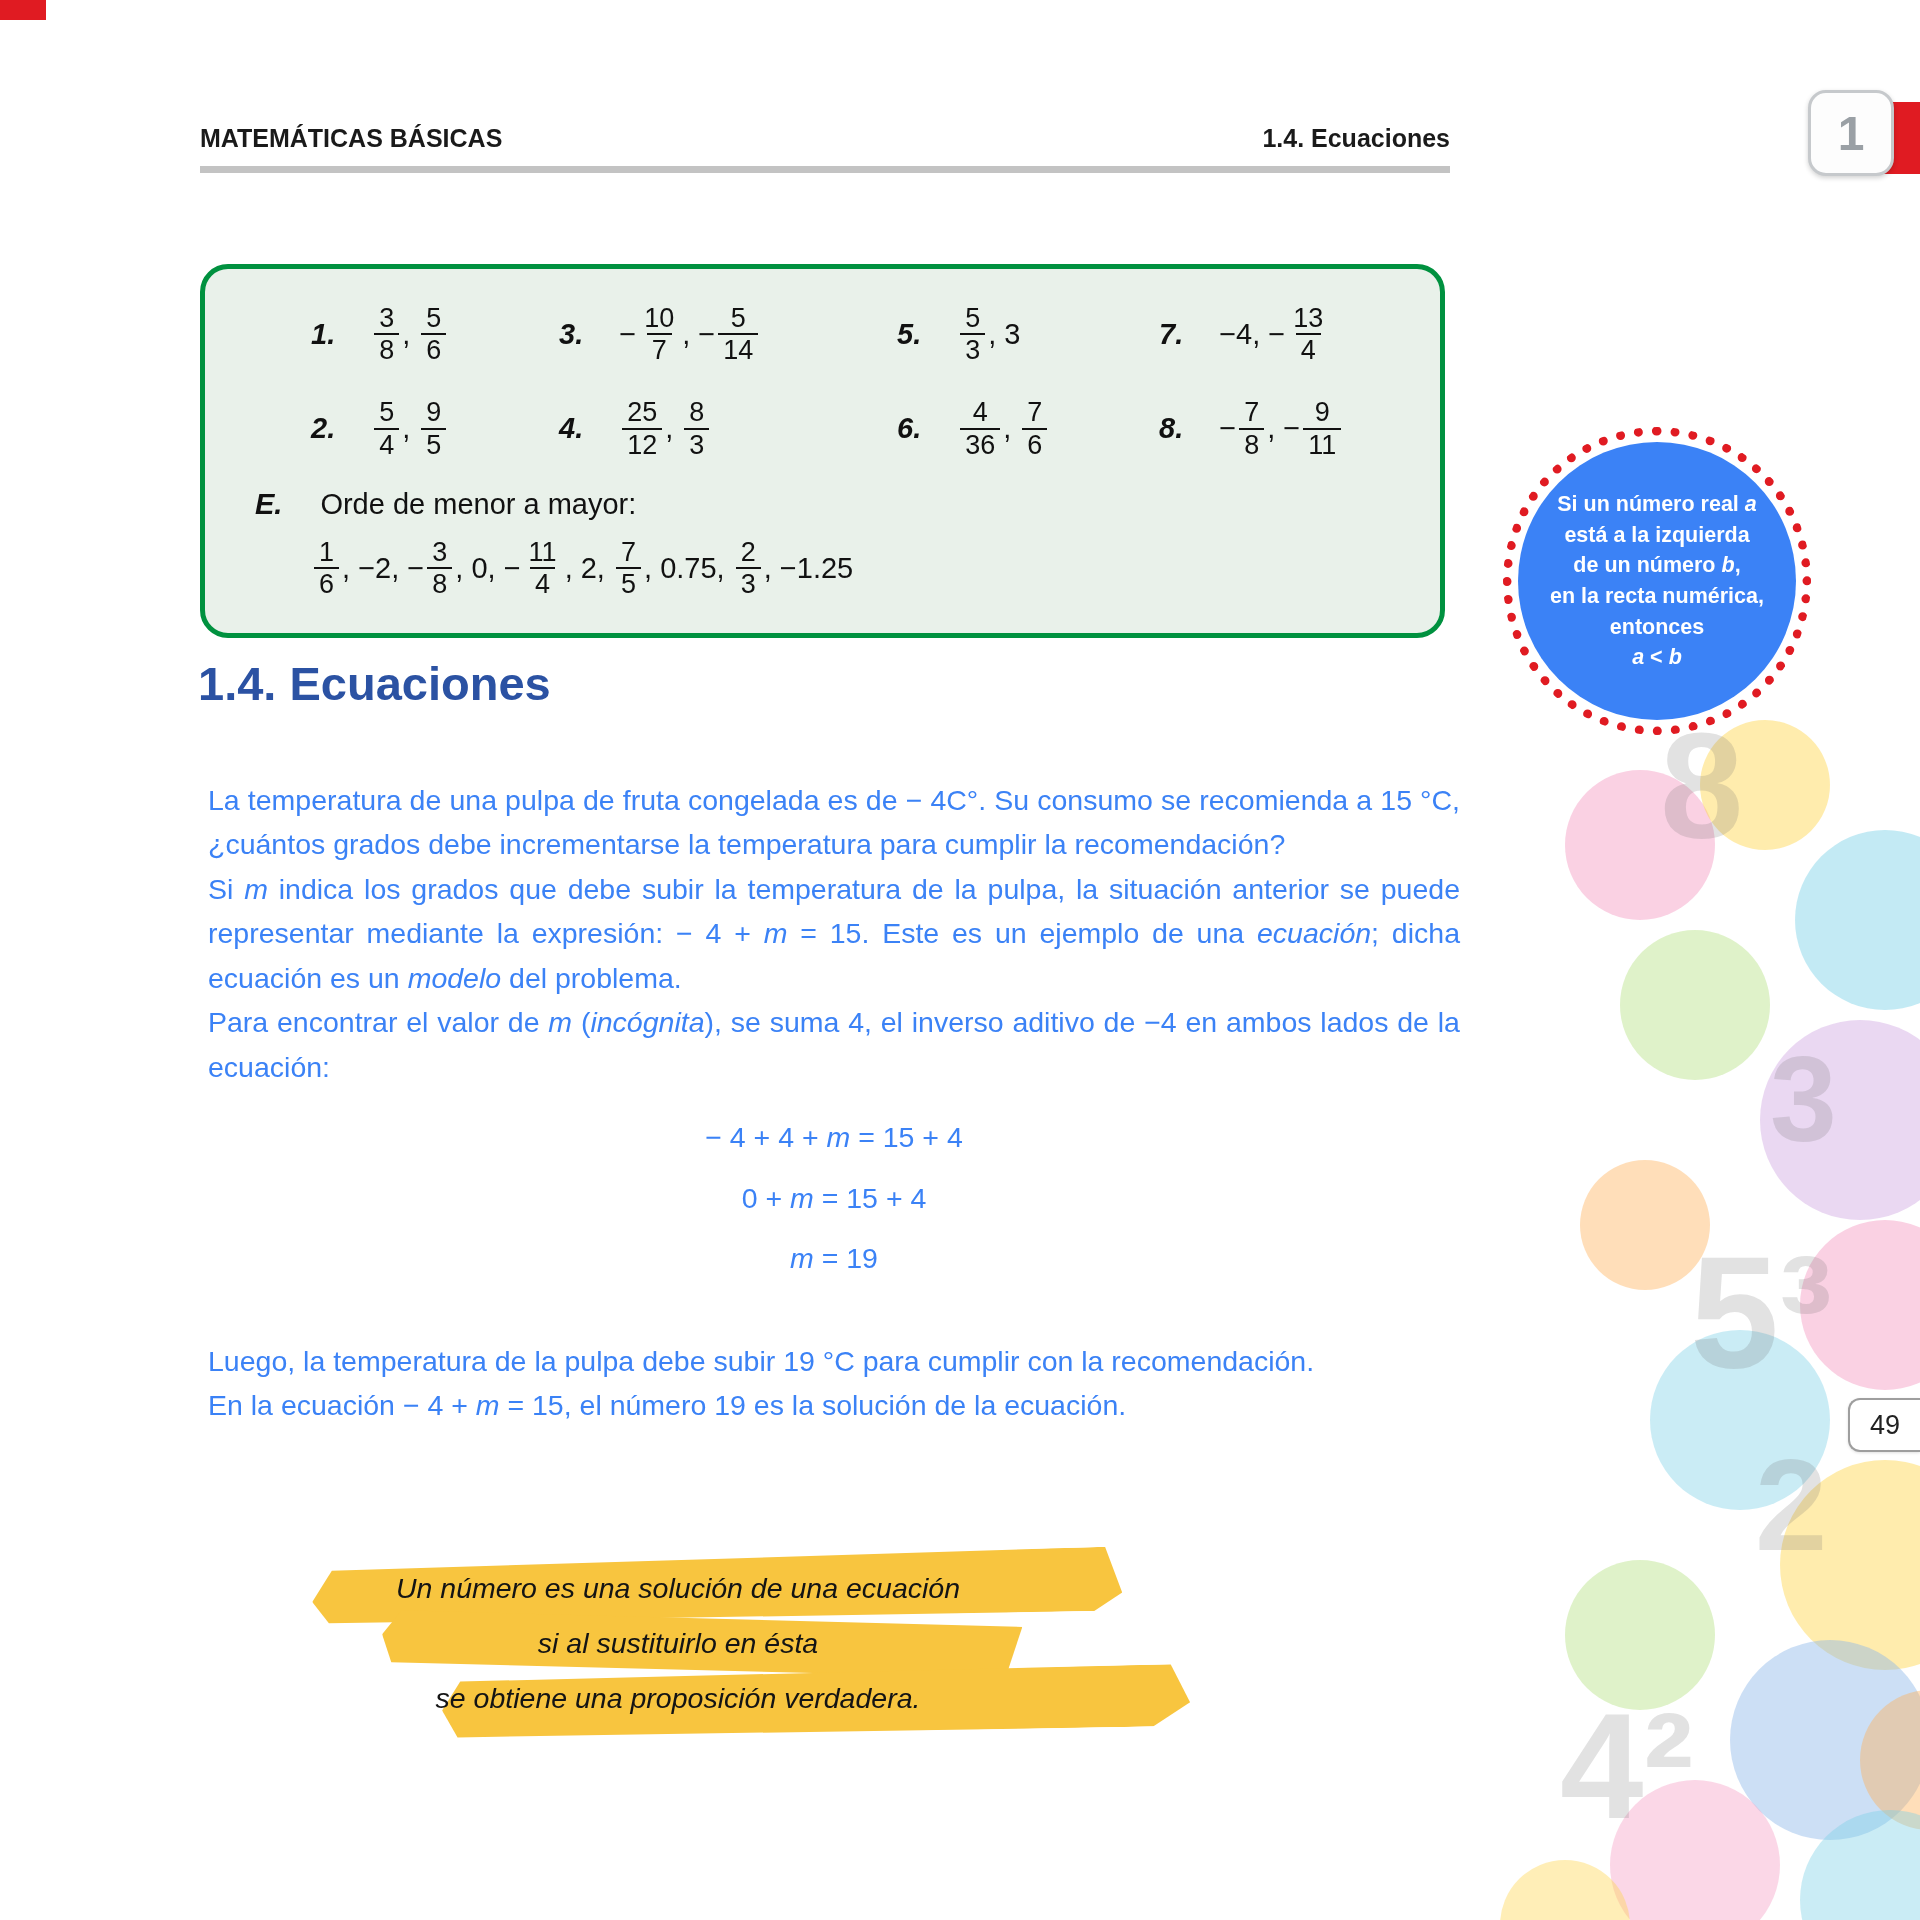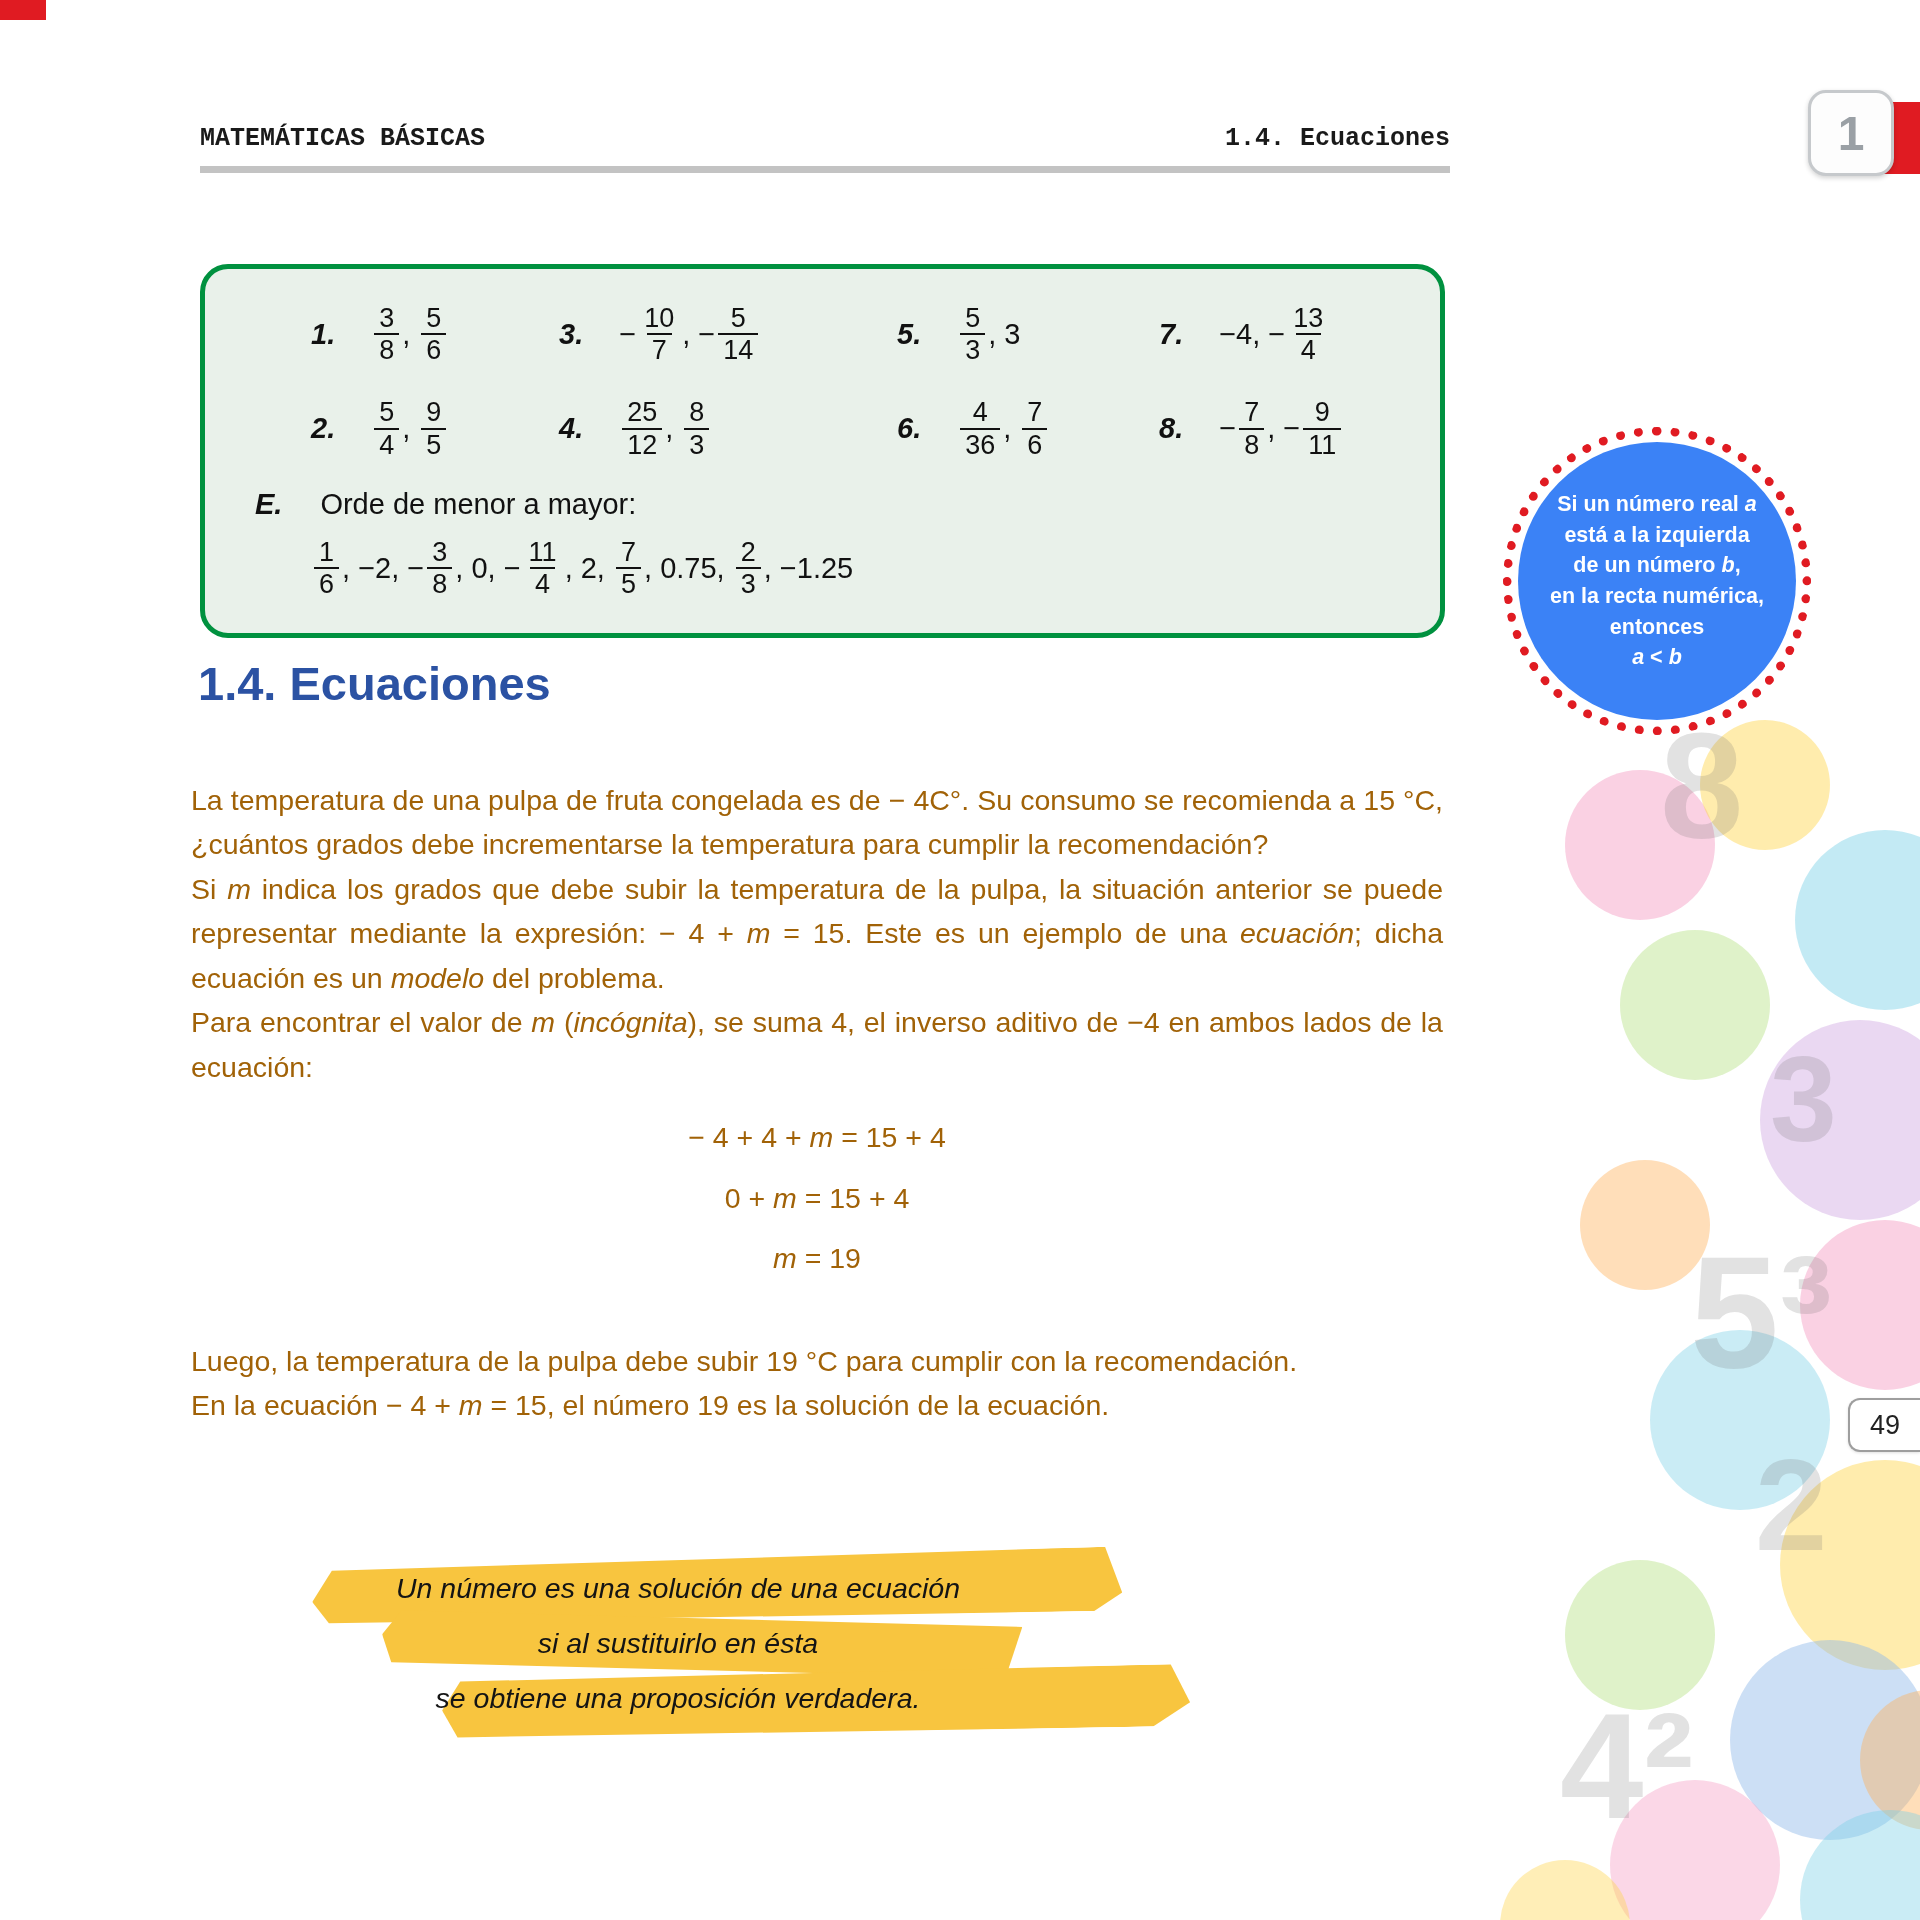--- a/index.html
+++ b/index.html
@@ -19,21 +19,21 @@
     background:#fdfdfd; border:3px solid #c6c9cc; border-radius:18px;
     display:flex; align-items:center; justify-content:center;
     font-size:48px; font-weight:bold; color:#9aa0a5;
     box-shadow:0 2px 5px rgba(0,0,0,0.18); box-sizing:border-box;
   }
 
   
   .header-row {
     position:absolute; left:200px; top:124px; width:1250px;
     display:flex; justify-content:space-between;
-    font-weight:bold; font-size:25px; color:#1a1a1a;font-family:Liberation Mono, monospace;
+    font-weight:bold; font-size:25px; color:#1a1a1a;
   }
   .header-rule { position:absolute; left:200px; top:166px; width:1250px; height:7px; background:#c3c3c3; }
 
   
   .exercise-box {
     position:absolute; left:200px; top:264px; width:1245px;
     border:5px solid #00913f; border-radius:28px; background:#e9f1ea;
     box-sizing:border-box; padding-bottom:34px;
   }
   .ex-grid {
@@ -59,22 +59,22 @@
   }
   .badge::before {
     content:""; position:absolute; inset:-15px;
     border:9px dotted #e01b22; border-radius:50%;
   }
   .badge-text { color:#fff; font-weight:bold; font-size:21.5px; line-height:1.42; padding:0 18px; }
 
   
   .section-title { position:absolute; left:198px; top:656px; font-size:47px; font-weight:bold; color:#2b52a3; }
   .body-text {
-    position:absolute; left:191px; top:778px; width:1252px;
-    font-size:28.5px; line-height:1.56; text-align:justify; color:#a16207;
+    position:absolute; left:208px; top:778px; width:1252px;
+    font-size:28.5px; line-height:1.56; text-align:justify; color:#3b82f6;
   }
   .body-text p { margin:0; }
   .equations { text-align:center; margin:26px 0 58px; font-size:28.5px; }
   .eq-line { margin:16px 0; }
 
   
   .note { position:absolute; left:297px; top:1545px; width:920px; height:215px; }
   .note .stroke { position:absolute; background:#f8c53f; }
   .s1 { left:15px;  top:10px;  width:810px; height:64px; transform:rotate(-1.2deg);
         clip-path:polygon(0 60%, 2.5% 12%, 98% 0, 100% 72%, 96.5% 100%, 2% 94%); }

